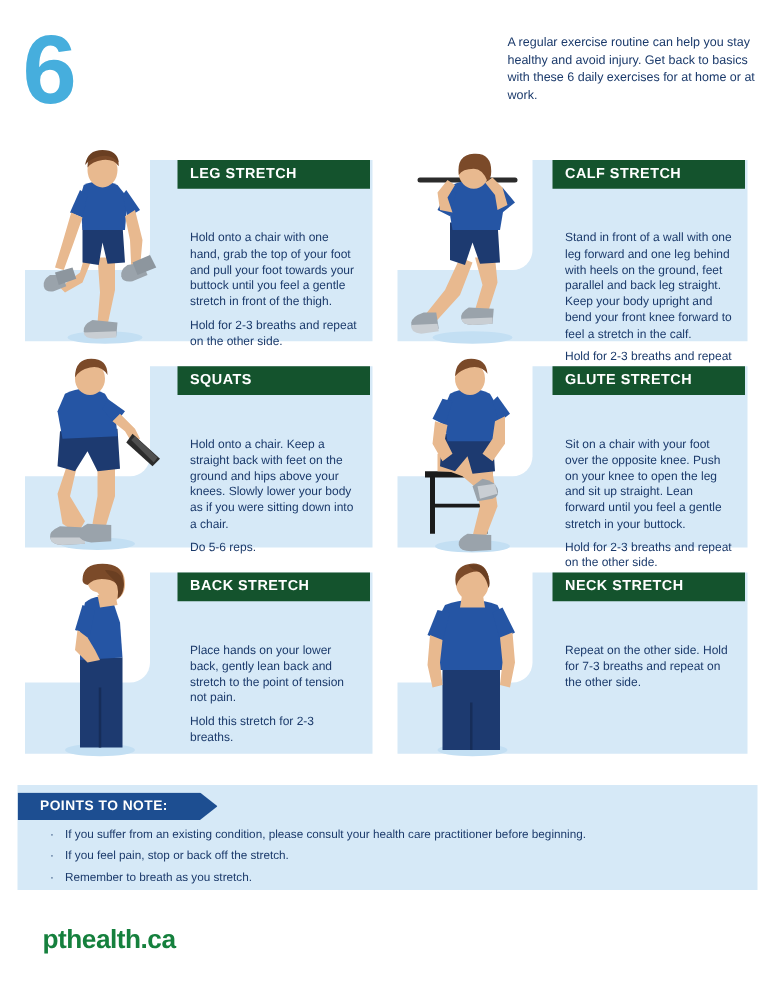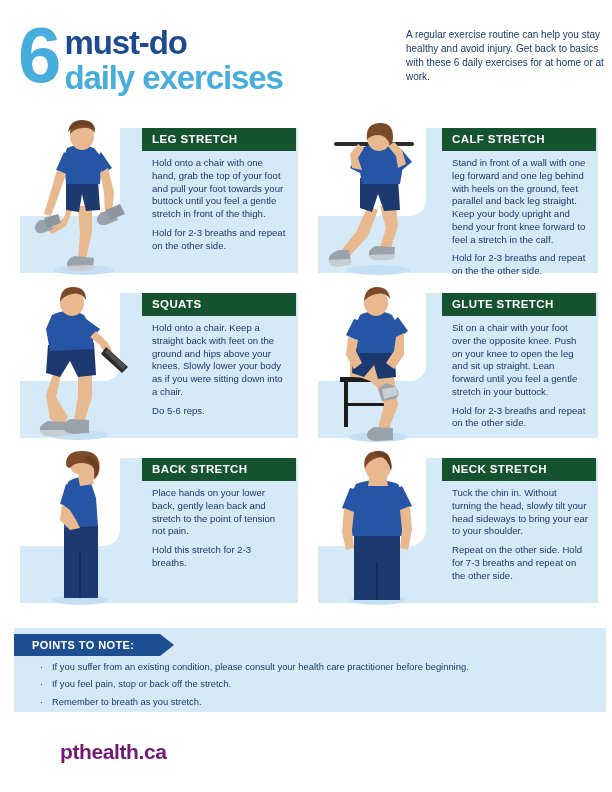--- a/index.html
+++ b/index.html
@@ -137,20 +137,21 @@
     letter-spacing: 0.4px;
     padding: 5px 0 5px 10px;
     height: 13px;
     line-height: 13px;
   }
   .cardbody {
     padding: 6px 8px 0 10px;
     font-size: 9.6px;
     line-height: 1.33;
     color: #1b3a6b;
+    margin-top: 28px;
   }
   .cardbody p { margin: 0 0 6px 0; }
   .cardbody p:last-child { margin-bottom: 0; }
 
   
   .notes {
     position: absolute;
     left: 14px;
     top: 628px;
     width: 592px;
@@ -198,23 +199,22 @@
     top: 722px;
     width: 612px;
     height: 70px;
   }
   .site {
     position: absolute;
     left: 34px;
     top: 18px;
     font-size: 21px;
     font-weight: bold;
-    color: #701a75;
+    color: #15803d;
     letter-spacing: -0.4px;
-    margin-left: 26px;
   }
   .brand {
     position: absolute;
     right: 30px;
     top: 10px;
     display: flex;
     align-items: center;
   }
   .brand-name {
     font-size: 27px;
@@ -223,24 +223,20 @@
     letter-spacing: -0.7px;
     margin-left: 1px;
   }
 </style>
 </head>
 <body>
 
 <div class="header">
   <div class="title-block">
     <div class="big-six">6</div>
-    <div class="title-lines">
-      <div class="title-line1">must-do</div>
-      <div class="title-line2">daily exercises</div>
-    </div>
   </div>
   <div class="intro">A regular exercise routine can help you stay healthy and avoid injury. Get back to basics with these 6 daily exercises for at home or at work.</div>
 </div>
 
 <div class="grid">
 
   <div class="row">
     <div class="cell left">
       <div class="panel"></div>
       <div class="notch"></div>
@@ -447,21 +443,20 @@
 
         <g transform="rotate(-12 58 18)">
           <ellipse cx="58" cy="17" rx="13" ry="14" fill="#e8b98f"></ellipse>
           <path d="M45 16 q0 -15 13 -15 q14 0 14 14 q-4 -8 -14 -7 q-9 1 -13 8 z" fill="#7b4a29"></path>
           <path d="M58 2 q14 0 14 14 q0 5 -2 7 q0 -13 -9 -17 z" fill="#6a3f22"></path>
         </g>
       </svg>
       <div class="textcol">
         <div class="cardhead">NECK STRETCH</div>
         <div class="cardbody">
-          <p>Tuck the chin in. Without turning the head, slowly tilt your head sideways to bring your ear to your shoulder.</p>
           <p>Repeat on the other side. Hold for 7-3 breaths and repeat on the other side.</p>
         </div>
       </div>
     </div>
   </div>
 
 </div>
 
 <div class="notes">
   <div class="notes-banner">POINTS TO NOTE:</div>

